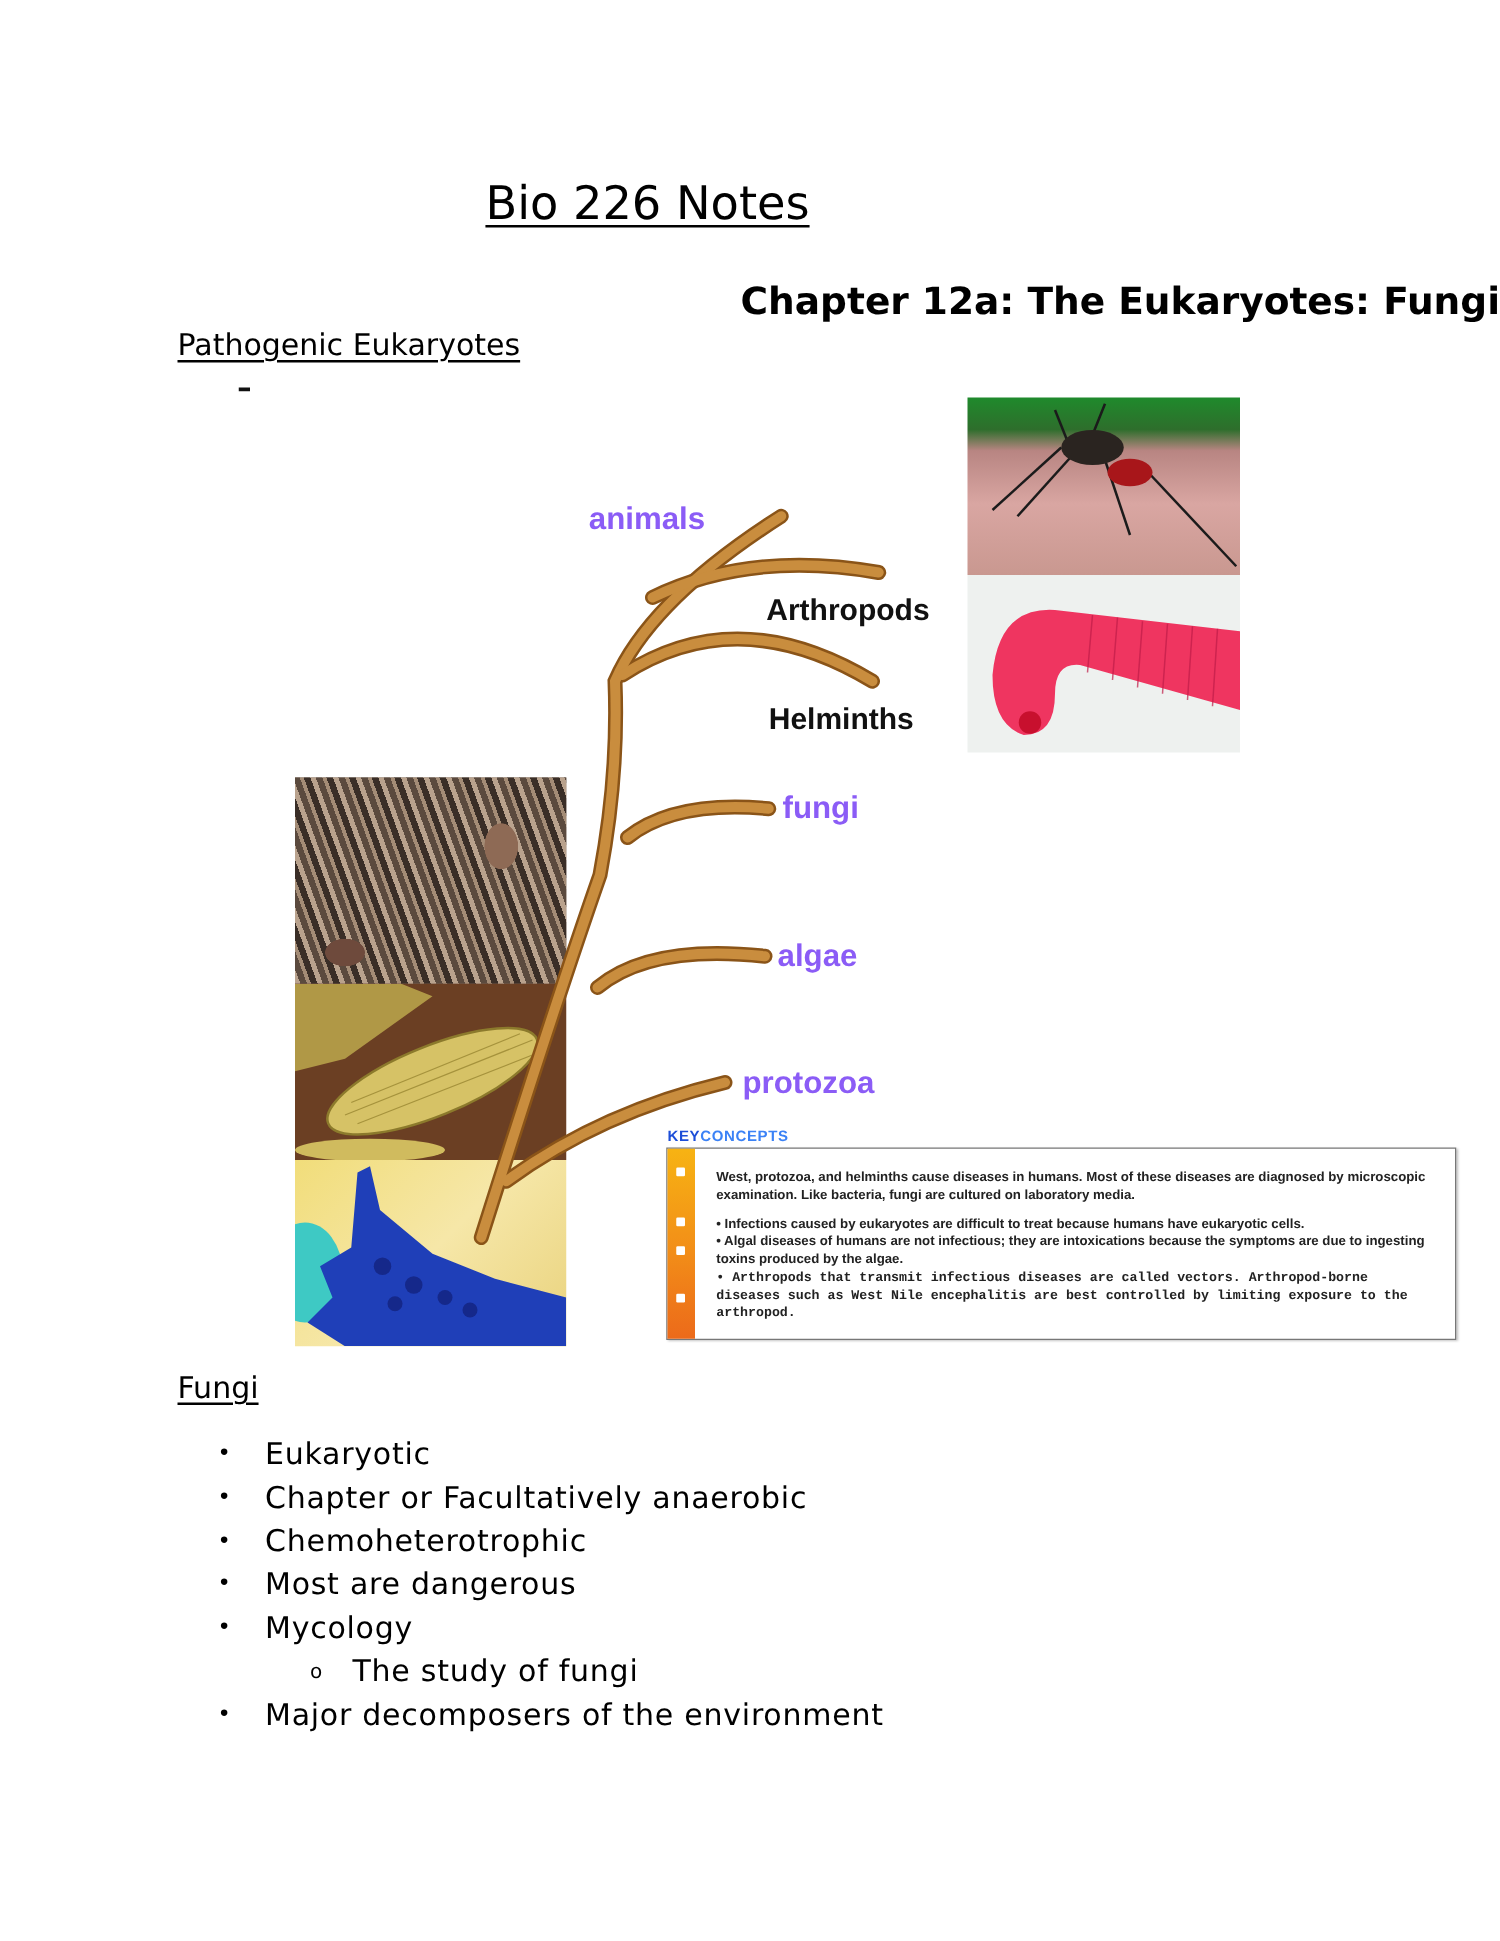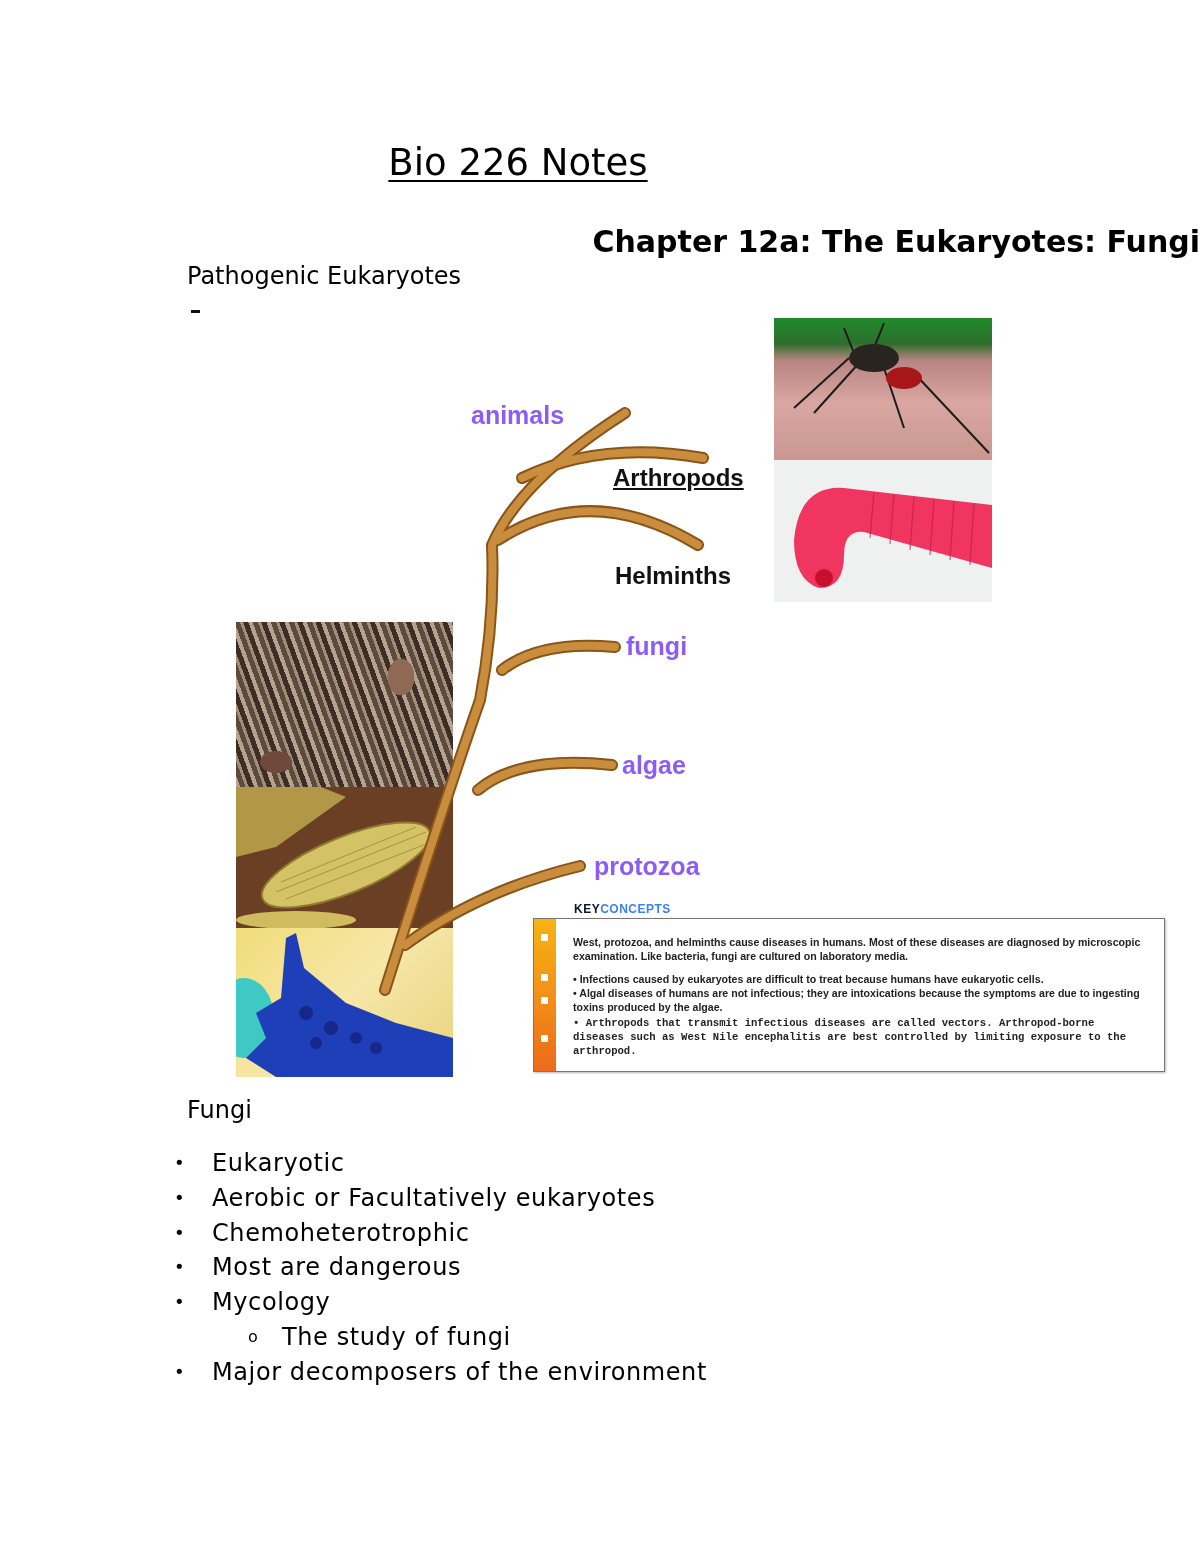--- a/index.html
+++ b/index.html
@@ -2,21 +2,21 @@
 <html><head>
   <meta charset="utf-8">
   <style>
     html, body { margin: 0; padding: 0; background: #ffffff; }
     body { width: 1200px; height: 1553px; position: relative; overflow: hidden;
            font-family: "DejaVu Sans", sans-serif; color: #000; }
     .abs { position: absolute; }
     .title { left: 0; width: 1036px; top: 141px; text-align: center; font-size: 37px;
              text-decoration: underline; text-underline-offset: 5px; text-decoration-thickness: 2px; }
     .chapter { left: 0; width: 1200px; top: 204px; text-align: right; font-size: 30px; font-weight: bold; margin-top: 20px; }
-    .section { left: 142px; font-size: 24px; text-underline-offset: 4px; text-decoration-thickness: 2px; margin-left: 45px; }
+    .section { left: 142px; font-size: 24px; text-decoration: underline; text-underline-offset: 4px; text-decoration-thickness: 2px; }
     .stray { left: 191px; top: 310px; width: 9px; height: 3px; background: #111; }
 
     .fig-text { font-family: "Liberation Sans", sans-serif; font-weight: bold; }
     .blue { color: #8b5cf6; font-size: 25px; }
     .black { color: #111; font-size: 24px; }
 
     .photo { overflow: hidden; }
     .p-fungi { left: 236px; top: 622px; width: 217px; height: 165px;
       background:
         radial-gradient(ellipse 22px 30px at 165px 55px, #8e6a55 60%, transparent 62%),
@@ -26,21 +26,21 @@
         #6b5646; }
     .p-algae { left: 236px; top: 787px; width: 217px; height: 141px; background: #6b3f23; }
     .p-proto { left: 236px; top: 928px; width: 217px; height: 149px;
       background: linear-gradient(135deg, #f1dd7a 0%, #f6e7a8 50%, #e9d27c 100%); }
     .p-mosq { left: 774px; top: 318px; width: 218px; height: 142px;
       background: linear-gradient(180deg, #1f8a2c 0%, #2e6e2c 18%, #b88582 30%, #d9a6a2 60%, #c99890 100%); }
     .p-worm { left: 774px; top: 460px; width: 218px; height: 142px; background: #eef1ef; }
 
     .kc-label { left: 534px; top: 902px; font-family: "Liberation Sans", sans-serif; font-weight: bold;
                 font-size: 12px; letter-spacing: 0.5px; }
-    .kc-label .k1 { color: #0f172a; margin-left: 40px; }
+    .kc-label .k1 { color: #1d4ed8; }
     .kc-label .k2 { color: #3b82f6; }
     .kc-box { left: 533px; top: 918px; width: 630px; height: 152px; border: 1px solid #777;
               box-shadow: 1px 1px 2px #bbb; background: #fff; }
     .kc-bar { position: absolute; left: 0; top: 0; width: 22px; height: 100%;
               background: linear-gradient(180deg, #f7b313 0%, #f28d18 55%, #ec6a1a 100%); }
     .kc-dot { position: absolute; left: 7px; width: 7px; height: 7px; background: #fff; border-radius: 1px; }
     .kc-text { position: absolute; left: 39px; width: 570px; font-family: "Liberation Sans", sans-serif;
                font-size: 10.6px; font-weight: bold; line-height: 14px; color: #222; }
 
     .list { left: 172px; top: 1146px; font-size: 24px; letter-spacing: 0.6px; }
@@ -127,21 +127,21 @@
       <path d="M522 478 Q600 440 703 458"></path>
       <path d="M498 540 Q590 480 698 545"></path>
       <path d="M502 670 Q540 640 615 647"></path>
       <path d="M478 790 Q520 755 612 765"></path>
       <path d="M405 945 Q480 890 580 866"></path>
     </g>
   </g>
 </svg>
 
 <div class="abs fig-text blue" style="left:471px;top:401px;">animals</div>
-<div class="abs fig-text black" style="left:613px;top:464px;text-decoration:underline;">Arthropods</div>
+<div class="abs fig-text black" style="left:613px;top:475px;">Arthropods</div>
 <div class="abs fig-text black" style="left:615px;top:562px;">Helminths</div>
 <div class="abs fig-text blue" style="left:626px;top:632px;">fungi</div>
 <div class="abs fig-text blue" style="left:622px;top:751px;">algae</div>
 <div class="abs fig-text blue" style="left:594px;top:852px;">protozoa</div>
 
 <div class="abs kc-label">
   <span class="k1">KEY</span><span class="k2">CONCEPTS</span>
 </div>
 <div class="abs kc-box">
   <div class="kc-bar">
@@ -153,19 +153,19 @@
   <div class="kc-text" style="top:16px;">West, protozoa, and helminths cause diseases in humans. Most of these diseases are diagnosed by microscopic examination. Like bacteria, fungi are cultured on laboratory media.</div>
   <div class="kc-text" style="top:53px;">• Infections caused by eukaryotes are difficult to treat because humans have eukaryotic cells.</div>
   <div class="kc-text" style="top:67px;">• Algal diseases of humans are not infectious; they are intoxications because the symptoms are due to ingesting toxins produced by the algae.</div>
   <div class="kc-text" style="top:97px;font-family:Liberation Mono, monospace;">• Arthropods that transmit infectious diseases are called vectors. Arthropod-borne diseases such as West Nile encephalitis are best controlled by limiting exposure to the arthropod.</div>
 </div>
 
 <div class="abs section" style="top:1096px;">Fungi</div>
 
 <div class="abs list">
   <div class="li"><span class="bullet">•</span><span>Eukaryotic</span></div>
-  <div class="li"><span class="bullet">•</span><span>Aerobic or Facultatively eukaryotes</span></div>
+  <div class="li"><span class="bullet">•</span><span>Chapter or Facultatively anaerobic</span></div>
   <div class="li"><span class="bullet">•</span><span>Chemoheterotrophic</span></div>
   <div class="li"><span class="bullet">•</span><span>Most are dangerous</span></div>
   <div class="li"><span class="bullet">•</span><span>Mycology</span></div>
   <div class="li sub"><span class="bullet">o</span><span>The study of fungi</span></div>
   <div class="li"><span class="bullet">•</span><span>Major decomposers of the environment</span></div>
 </div>
 
 </body></html>

